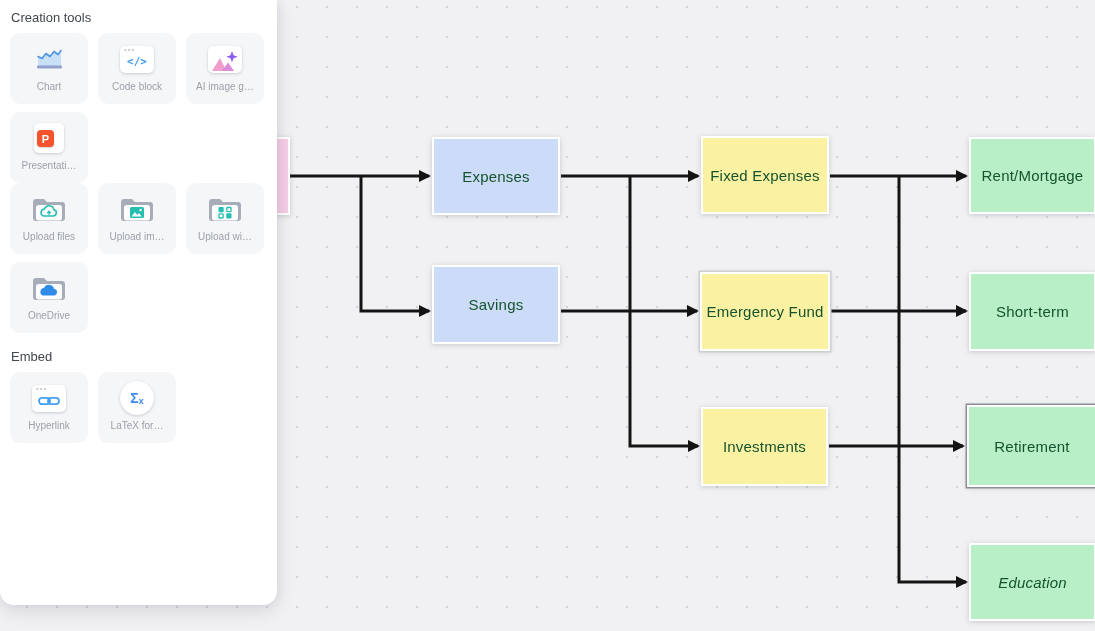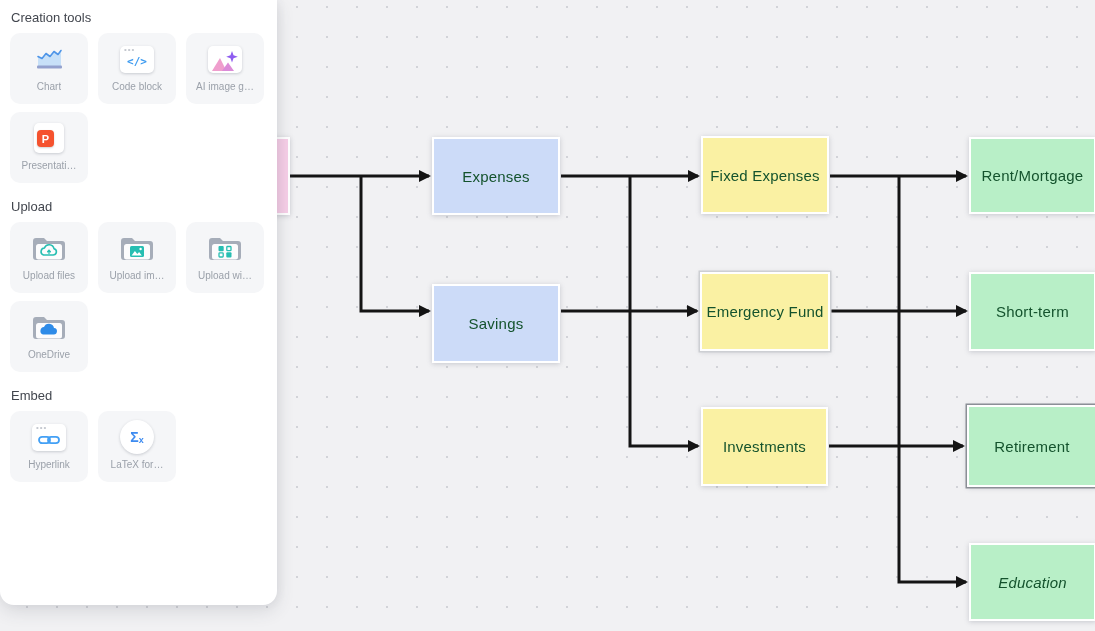--- a/index.html
+++ b/index.html
@@ -90,21 +90,21 @@
       <polyline points="630,176 630,446 698,446" fill="none" stroke="#141414" stroke-width="3" marker-end="url(#arrowhead)"></polyline>
       <polyline points="561,311 697,311" fill="none" stroke="#141414" stroke-width="3" marker-end="url(#arrowhead)"></polyline>
       <polyline points="830,176 966,176" fill="none" stroke="#141414" stroke-width="3" marker-end="url(#arrowhead)"></polyline>
       <polyline points="899,176 899,582 966,582" fill="none" stroke="#141414" stroke-width="3" marker-end="url(#arrowhead)"></polyline>
       <polyline points="831,311 966,311" fill="none" stroke="#141414" stroke-width="3" marker-end="url(#arrowhead)"></polyline>
       <polyline points="829,446 963,446" fill="none" stroke="#141414" stroke-width="3" marker-end="url(#arrowhead)"></polyline>
     </svg>
   <div id="nodes">
       <div class="node" style="left: 212px; top: 137px; width: 78px; height: 78px; background: rgb(246, 206, 231);"></div>
       <div class="node" style="left: 432px; top: 137px; width: 128px; height: 78px; background: rgb(204, 219, 248);">Expenses</div>
-      <div class="node" style="left: 432px; top: 284px; width: 128px; height: 79px; background: rgb(204, 219, 248);">Savings</div>
+      <div class="node" style="left: 432px; top: 265px; width: 128px; height: 79px; background: rgb(204, 219, 248);">Savings</div>
       <div class="node" style="left: 701px; top: 136px; width: 128px; height: 78px; background: rgb(250, 241, 163);">Fixed Expenses</div>
       <div class="node" style="left: 700px; top: 272px; width: 130px; height: 79px; background: rgb(250, 241, 163); box-shadow: rgb(205, 207, 211) 0px 0px 0px 1.5px, rgba(90, 95, 110, 0.28) 0px 1px 5px;">Emergency Fund</div>
       <div class="node" style="left: 701px; top: 407px; width: 127px; height: 79px; background: rgb(250, 241, 163);">Investments</div>
       <div class="node" style="left: 969px; top: 137px; width: 127px; height: 77px; background: rgb(184, 239, 199);">Rent/Mortgage</div>
       <div class="node" style="left: 969px; top: 272px; width: 127px; height: 79px; background: rgb(184, 239, 199);">Short-term</div>
       <div class="node" style="left: 967px; top: 405px; width: 130px; height: 82px; background: rgb(184, 239, 199); box-shadow: rgb(139, 143, 150) 0px 0px 0px 1.5px, rgba(90, 95, 110, 0.28) 0px 1px 5px;">Retirement</div>
       <div class="node" style="left: 969px; top: 543px; width: 127px; height: 78px; background: rgb(184, 239, 199); font-style: italic;">Education</div>
     </div>
 </div>
 
@@ -152,21 +152,20 @@
             <div class="tile-icon">
               <div class="mini-win ppt-win">
                 <div class="ppt-badge">P</div>
               </div>
             </div>
             <div class="tile-label">Presentati…</div>
           </div>
         </div>
       </div>
       <div class="section">
-        <div class="section-title">Upload</div>
         <div class="tile-grid">
           <div class="tile">
             <div class="tile-icon">
               <svg width="36" height="29" viewBox="0 0 36 29">
     <path d="M2 7 q0-3 3-3 h8 l3 3 h15 q3 0 3 3 v13 q0 3 -3 3 H5 q-3 0 -3 -3 Z" fill="#A6ADB9"></path>
     <rect x="5" y="10" width="26" height="15.5" rx="2.5" fill="#FCFCFD"></rect>
                 <path d="M12.5 21 a3.6 3.6 0 0 1 .9-7 a5 5 0 0 1 9.6 .7 a3.2 3.2 0 0 1 -.8 6.3 Z" fill="none" stroke="#27BEB2" stroke-width="1.6"></path>
               <path d="M18 19.5 v-3 M16.6 17.8 l1.4-1.5 1.4 1.5" fill="none" stroke="#27BEB2" stroke-width="1.3" stroke-linecap="round"></path>
               </svg>
             </div>

